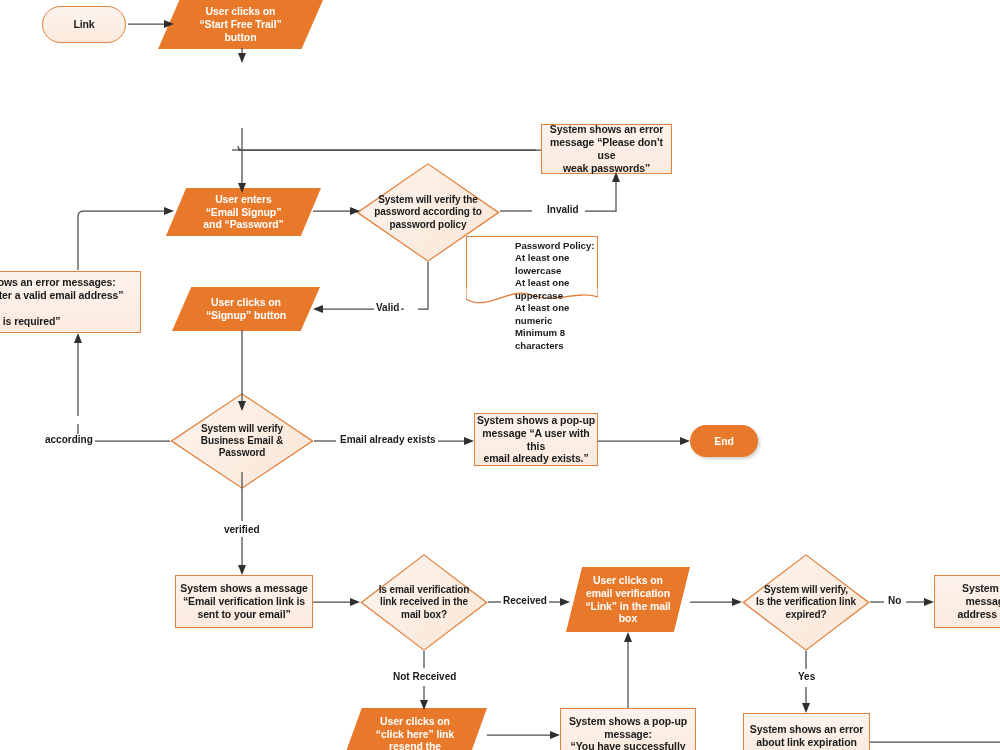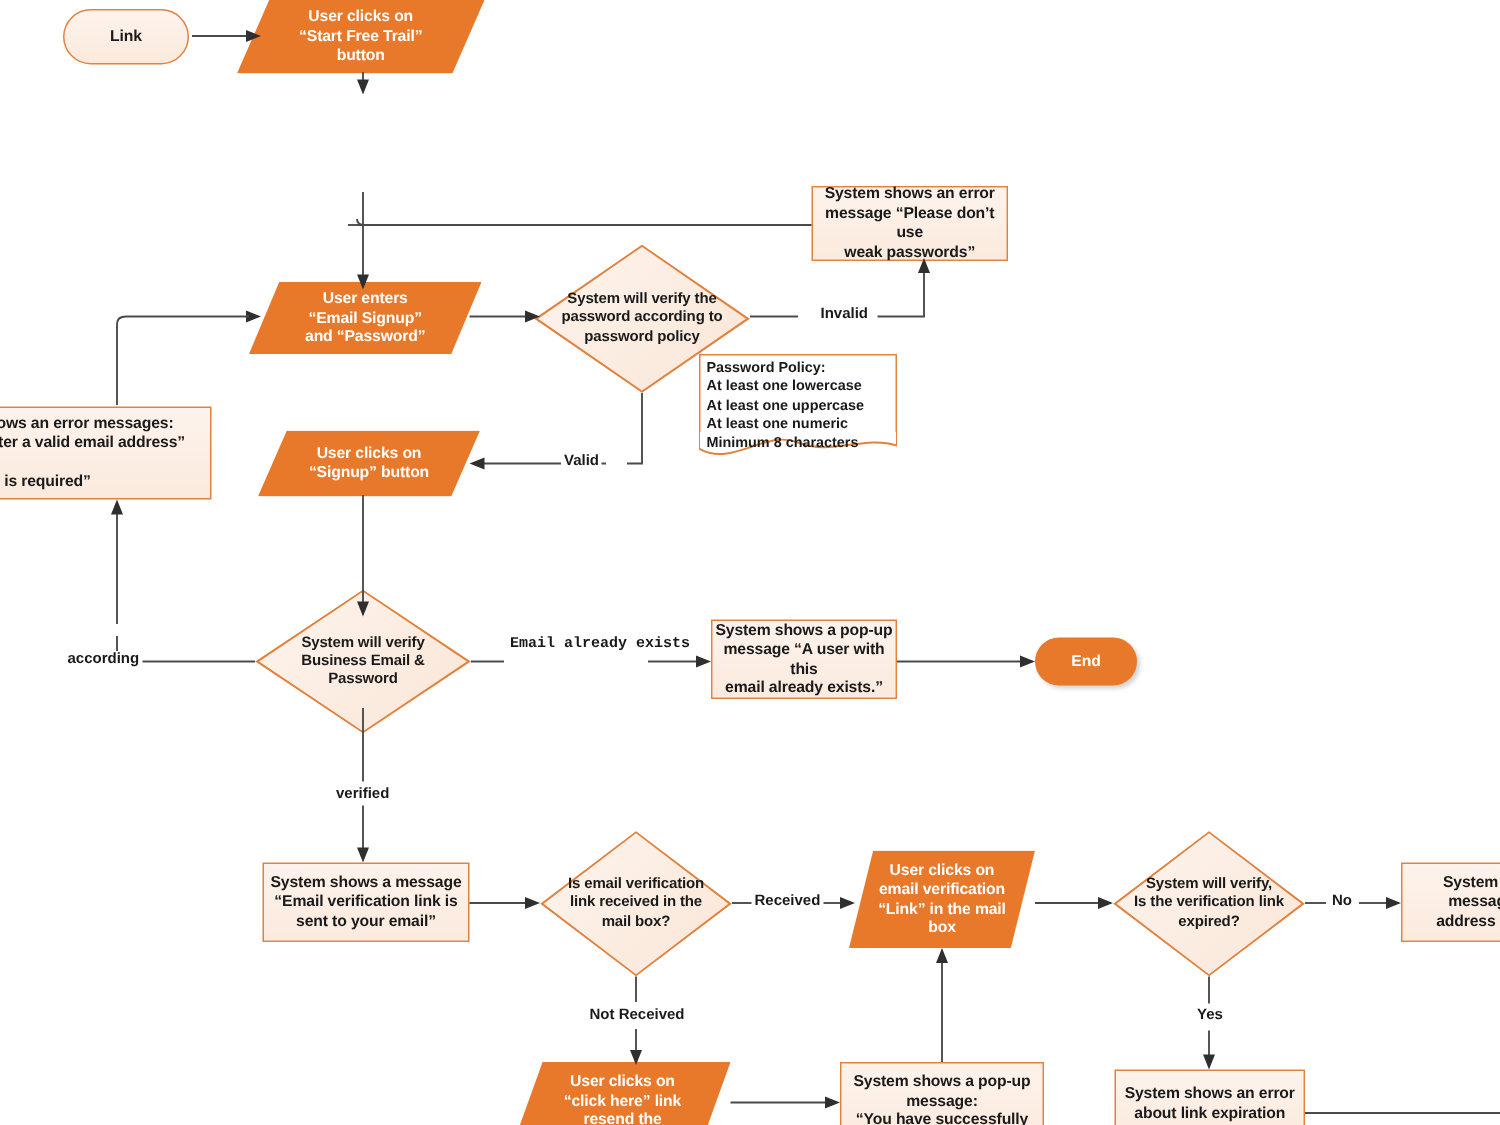--- a/index.html
+++ b/index.html
@@ -258,36 +258,36 @@
     <span class="txt">System shows a pop-up
 message:
 “You have successfully</span>
   </div>
 
   <div class="node boxlight" style="left:743px;top:713px;width:127px;height:46px;">
     <span class="txt">System shows an error
 about link expiration</span>
   </div>
 
-  <div class="note" style="left:466px;top:236px;width:132px;height:70px;">
+  <div class="note" style="left:466px;top:236px;width:132px;height:70px;padding-left:44px;">
     <div class="nbody"></div>
     <div class="ntxt">Password Policy:
 At least one lowercase
 At least one uppercase
 At least one numeric
 Minimum 8 characters</div>
     <svg class="wave" viewBox="0 0 132 18" preserveAspectRatio="none">
       <path d="M0,0 L0,11 C22,24 44,-2 66,7 C88,16 110,2 132,9 L132,0" fill="#ffffff" stroke="#e2823f" stroke-width="1.3"></path>
     </svg>
   </div>
 
 
   <span class="lbl" style="left:545px;top:204px;">Invalid</span>
   <span class="lbl" style="left:374px;top:302px;">Valid</span>
   <span class="lbl" style="left:43px;top:434px;">according</span>
   <span class="lbl" style="left:222px;top:524px;">verified</span>
-  <span class="lbl" style="left:338px;top:424px;font-family:Liberation Mono, monospace;">Email already exists</span>
+  <span class="lbl" style="left:338px;top:434px;">Email already exists</span>
   <span class="lbl" style="left:501px;top:595px;">Received</span>
   <span class="lbl" style="left:391px;top:671px;">Not Received</span>
   <span class="lbl" style="left:886px;top:595px;">No</span>
   <span class="lbl" style="left:796px;top:671px;text-align:right;">Yes</span>
 
 </div>
 
 </body></html>

